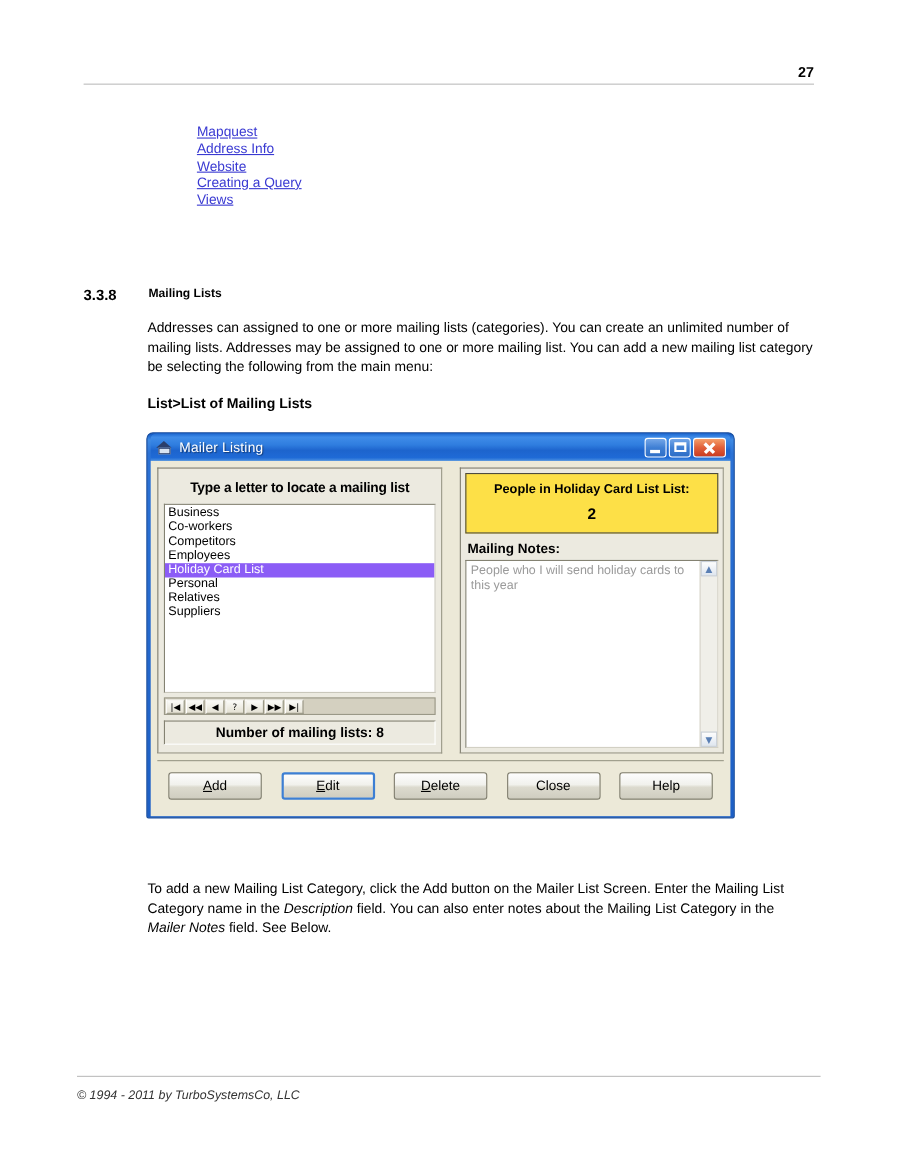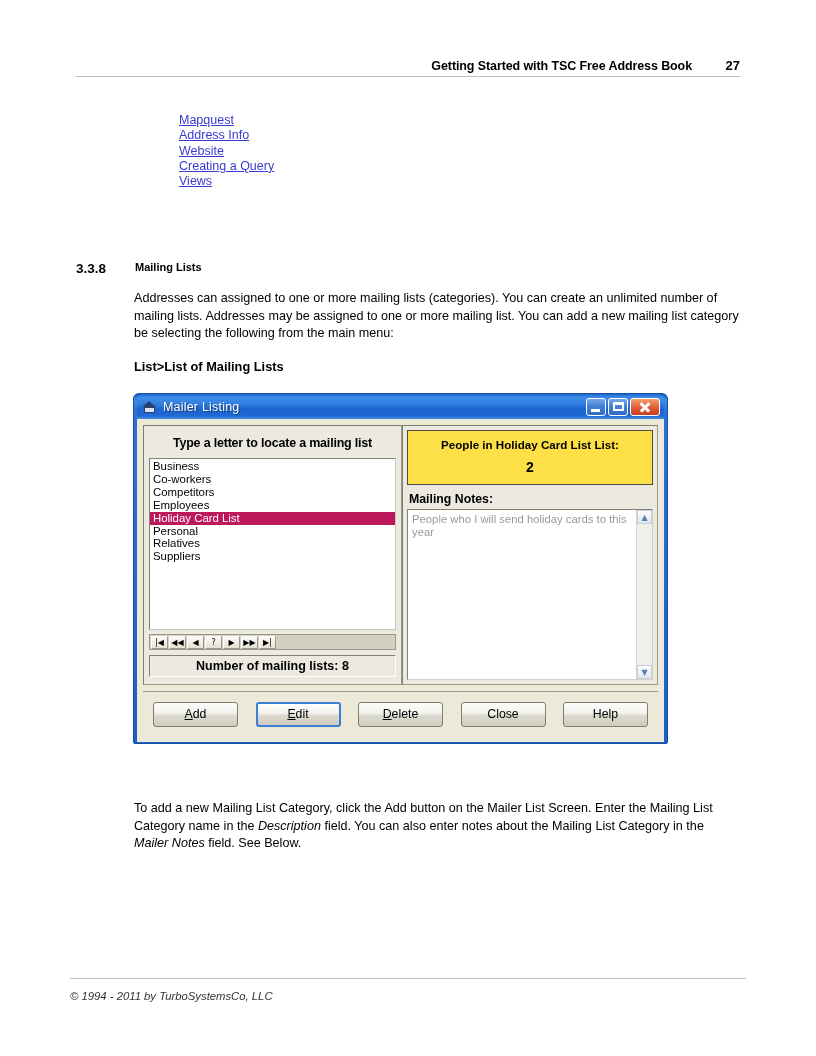--- a/index.html
+++ b/index.html
@@ -195,21 +195,21 @@
   .client {
     background: #ece9d8;
     height: 323px;
     box-sizing: border-box;
     padding: 6px;
     display: flex;
     flex-direction: column;
   }
   .panels {
     display: flex;
-    gap: 0;
+    gap: 16px;
     height: 266px;
   }
   .panel {
     background: #eceae0;
     border: 1px solid #9a9887;
     border-top-color: #7f7d6e;
     border-left-color: #7f7d6e;
     box-sizing: border-box;
     padding: 5px;
   }
@@ -245,21 +245,21 @@
   }
   .list-item {
     font-size: 11.4px;
     line-height: 12.9px;
     padding: 0 3px;
     white-space: nowrap;
     color: #000000;
     cursor: pointer;
   }
   .list-item.selected {
-    background: #be185d;
+    background: #8b5cf6;
     color: #ffffff;
   }
 
   .navbar {
     margin-top: 4px;
     height: 16px;
     background: #d4d0c0;
     border: 1px solid #9a9887;
     box-sizing: border-box;
     display: flex;
@@ -403,21 +403,20 @@
   }
 
   b.strong { font-weight: normal; }
   i.em { font-style: italic; }
 </style>
 </head>
 <body>
 
 <div class="page-header">
   <div class="header-row">
-    <div class="header-title">Getting Started with TSC Free Address Book</div>
     <div class="header-pageno">27</div>
   </div>
   <div class="header-rule"></div>
 </div>
 
 <div class="link-block">
   <a class="doc-link">Mapquest</a>
   <a class="doc-link">Address Info</a>
   <a class="doc-link">Website</a>
   <a class="doc-link">Creating a Query</a>

